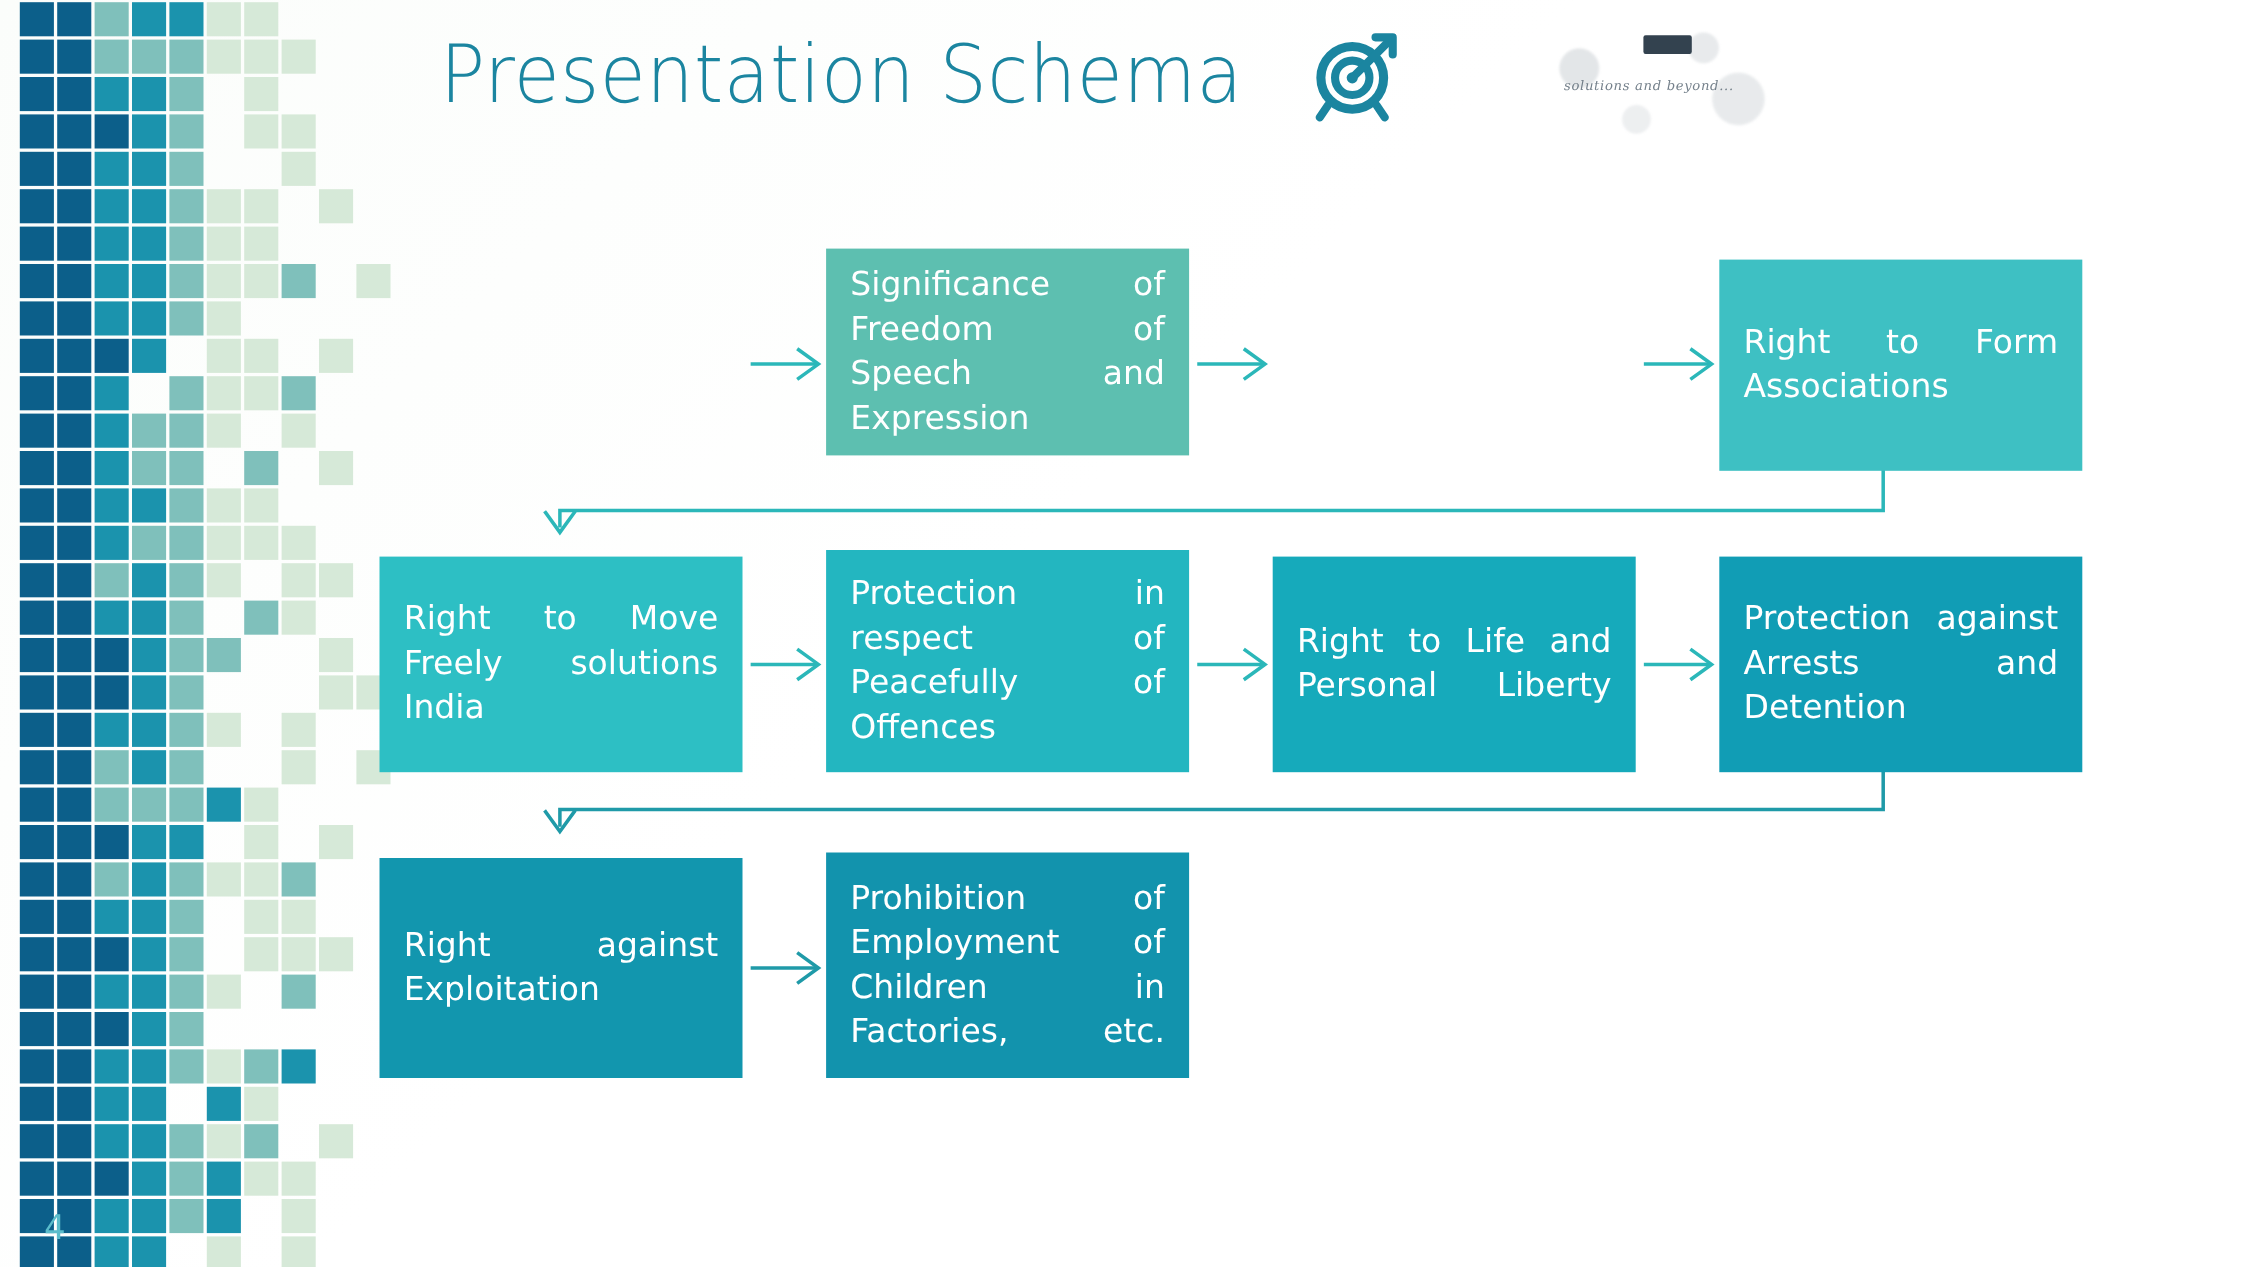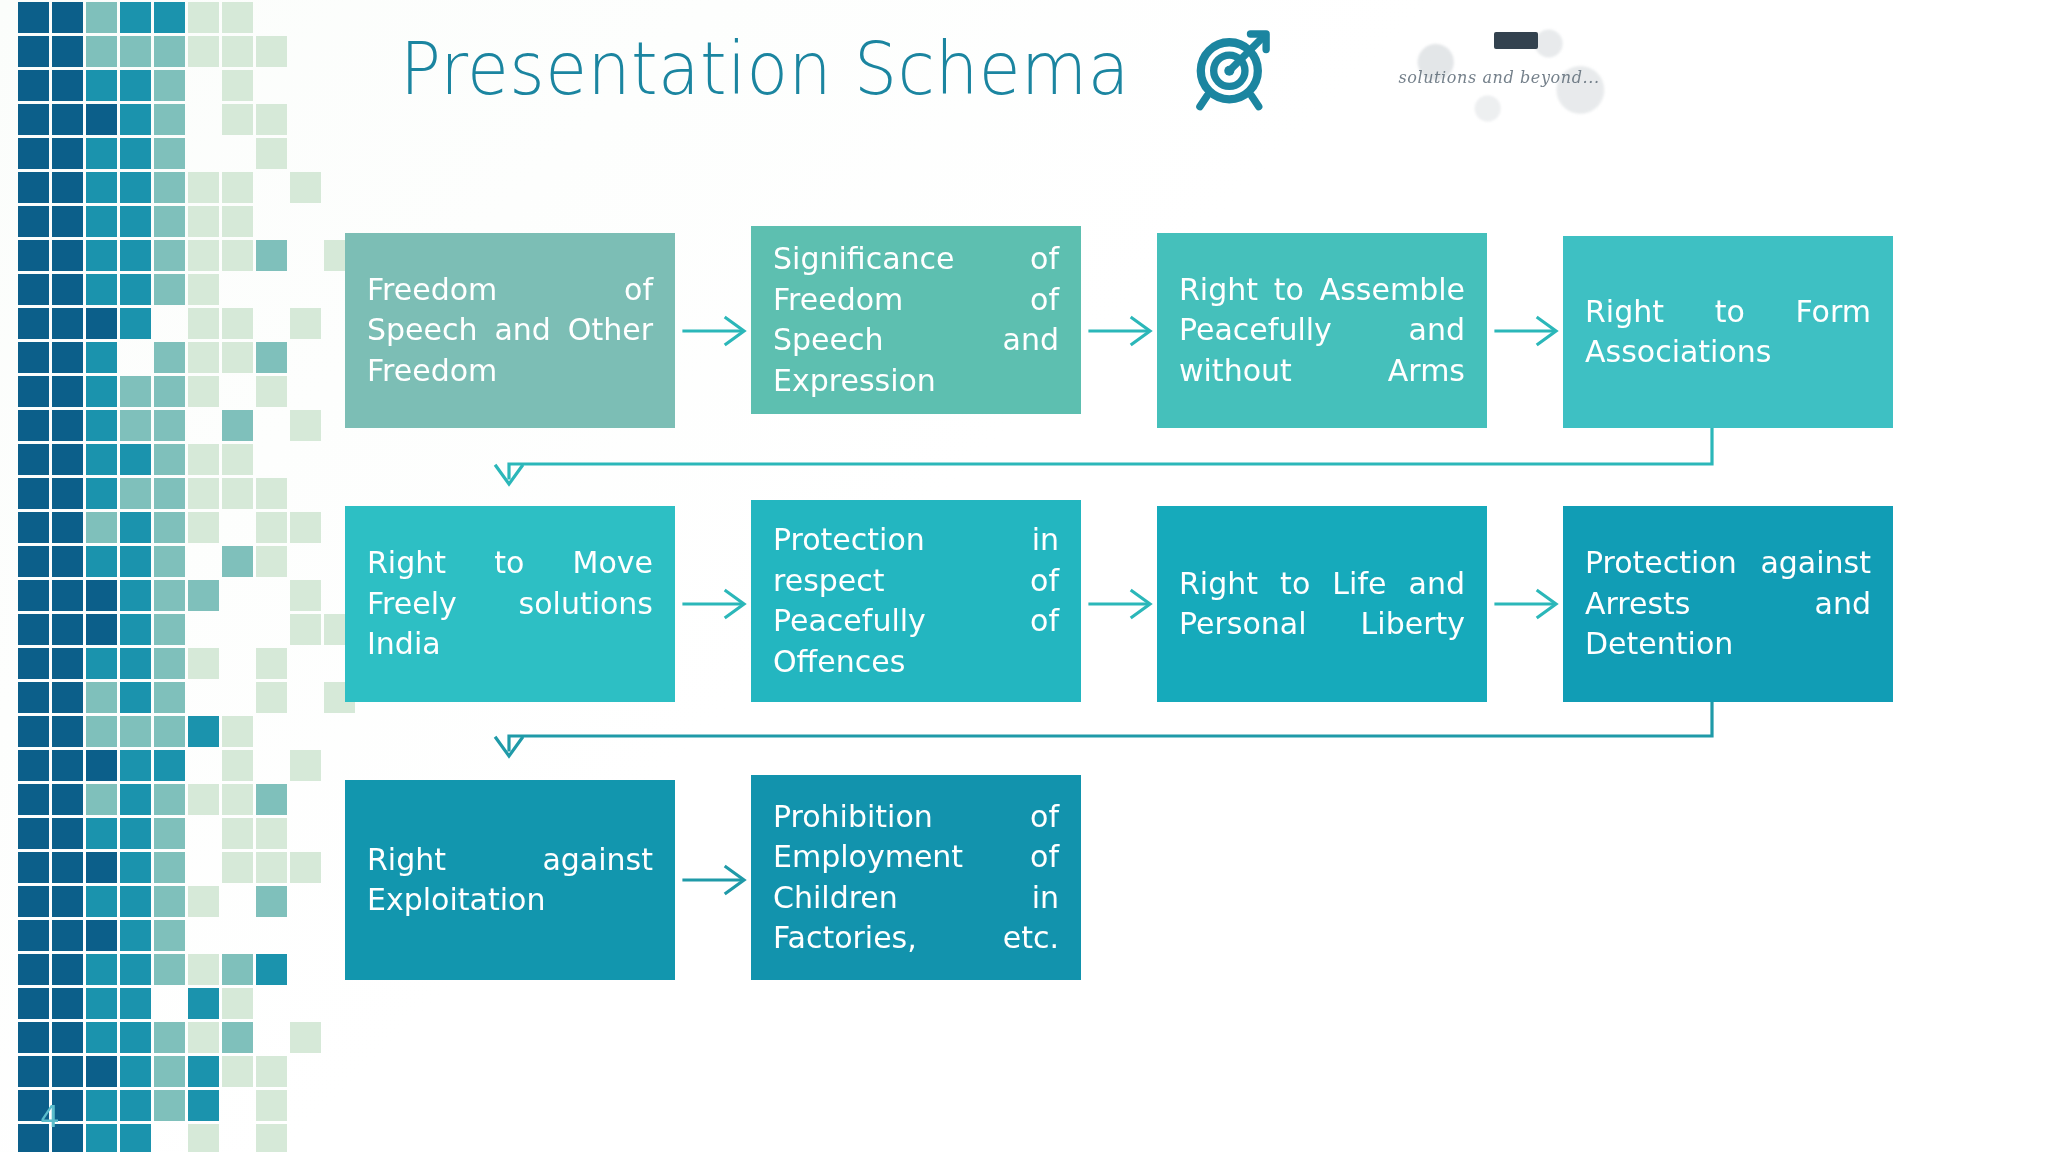--- a/index.html
+++ b/index.html
@@ -77,21 +77,21 @@
     font-family:"DejaVu Sans","Liberation Sans",sans-serif;
     font-weight:bold;font-size:69px;line-height:1;
     color:#2f4150;
     letter-spacing:-2px;
     margin-top:12px;
   }
   #logo-tag{
     position:relative;
     font-family:"DejaVu Serif","Liberation Serif",serif;
     font-style:italic;
-    font-size:16px;
+    font-size:12px;
     color:#5d6b77;
     letter-spacing:.6px;
     margin-top:3px;
     opacity:.85;
   }
 
   
   .fbox{
     position:absolute;
     box-sizing:border-box;
@@ -430,29 +430,23 @@
         <polyline points="496,738 509,756 522,738" stroke-linejoin="miter"></polyline>
       </g>
 
       <g stroke="#1f9aa8">
         <line x1="684" y1="880" x2="742" y2="880"></line>
         <polyline points="726,867 744,880 726,893" stroke-linejoin="miter"></polyline>
       </g>
     </g>
   </svg>
 
-  <div class="fbox" style="left: 345px; top: 233px; width: 330px; height: 195px; background: rgb(124, 190, 181);">
-    <div class="txt">Freedom of Speech and Other Freedom</div>
-  </div>
   <div class="fbox" style="left: 751px; top: 226px; width: 330px; height: 188px; background: rgb(93, 191, 176);">
     <div class="txt">Significance of Freedom of Speech and Expression</div>
   </div>
-  <div class="fbox" style="left: 1157px; top: 233px; width: 330px; height: 195px; background: rgb(69, 192, 187);">
-    <div class="txt">Right to Assemble Peacefully and without Arms</div>
-  </div>
   <div class="fbox" style="left: 1563px; top: 236px; width: 330px; height: 192px; background: rgb(62, 192, 195);">
     <div class="txt">Right to Form Associations</div>
   </div>
 
   <div class="fbox" style="left: 345px; top: 506px; width: 330px; height: 196px; background: rgb(45, 191, 196);">
     <div class="txt">Right to Move Freely solutions India</div>
   </div>
   <div class="fbox" style="left: 751px; top: 500px; width: 330px; height: 202px; background: rgb(35, 182, 192);">
     <div class="txt">Protection in respect of Peacefully of Offences</div>
   </div>

